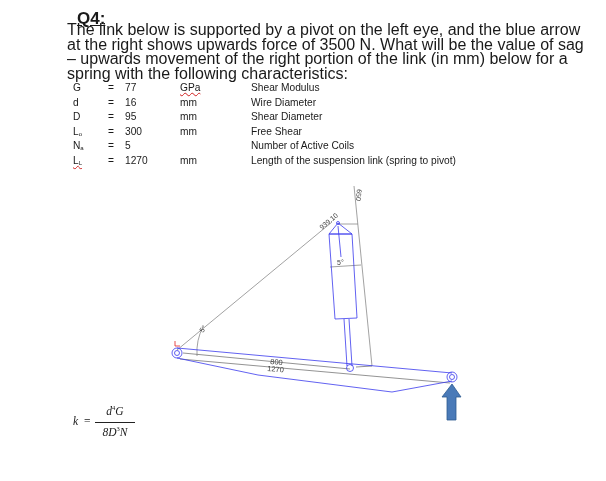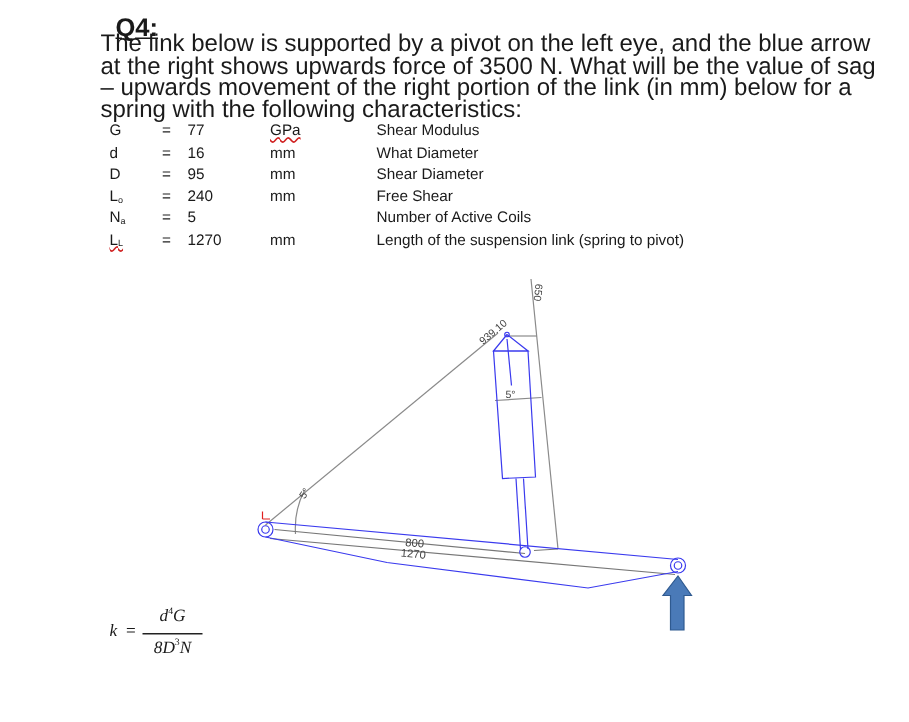--- a/index.html
+++ b/index.html
@@ -37,33 +37,33 @@
     <span class="peq">=</span>
     <span class="pval">77</span>
     <span class="punit squiggle">GPa</span>
     <span class="pdesc">Shear Modulus</span>
   </div>
   <div class="prow" style="top:14.5px">
     <span class="psym">d</span>
     <span class="peq">=</span>
     <span class="pval">16</span>
     <span class="punit">mm</span>
-    <span class="pdesc">What Diameter</span>
+    <span class="pdesc">Wire Diameter</span>
   </div>
   <div class="prow" style="top:29px">
     <span class="psym">D</span>
     <span class="peq">=</span>
     <span class="pval">95</span>
     <span class="punit">mm</span>
     <span class="pdesc">Shear Diameter</span>
   </div>
   <div class="prow" style="top:43.5px">
     <span class="psym"><span>L</span><span class="sub">o</span></span>
     <span class="peq">=</span>
-    <span class="pval">240</span>
+    <span class="pval">300</span>
     <span class="punit">mm</span>
     <span class="pdesc">Free Shear</span>
   </div>
   <div class="prow" style="top:58px">
     <span class="psym"><span>N</span><span class="sub">a</span></span>
     <span class="peq">=</span>
     <span class="pval">5</span>
     <span class="punit"></span>
     <span class="pdesc">Number of Active Coils</span>
   </div>

